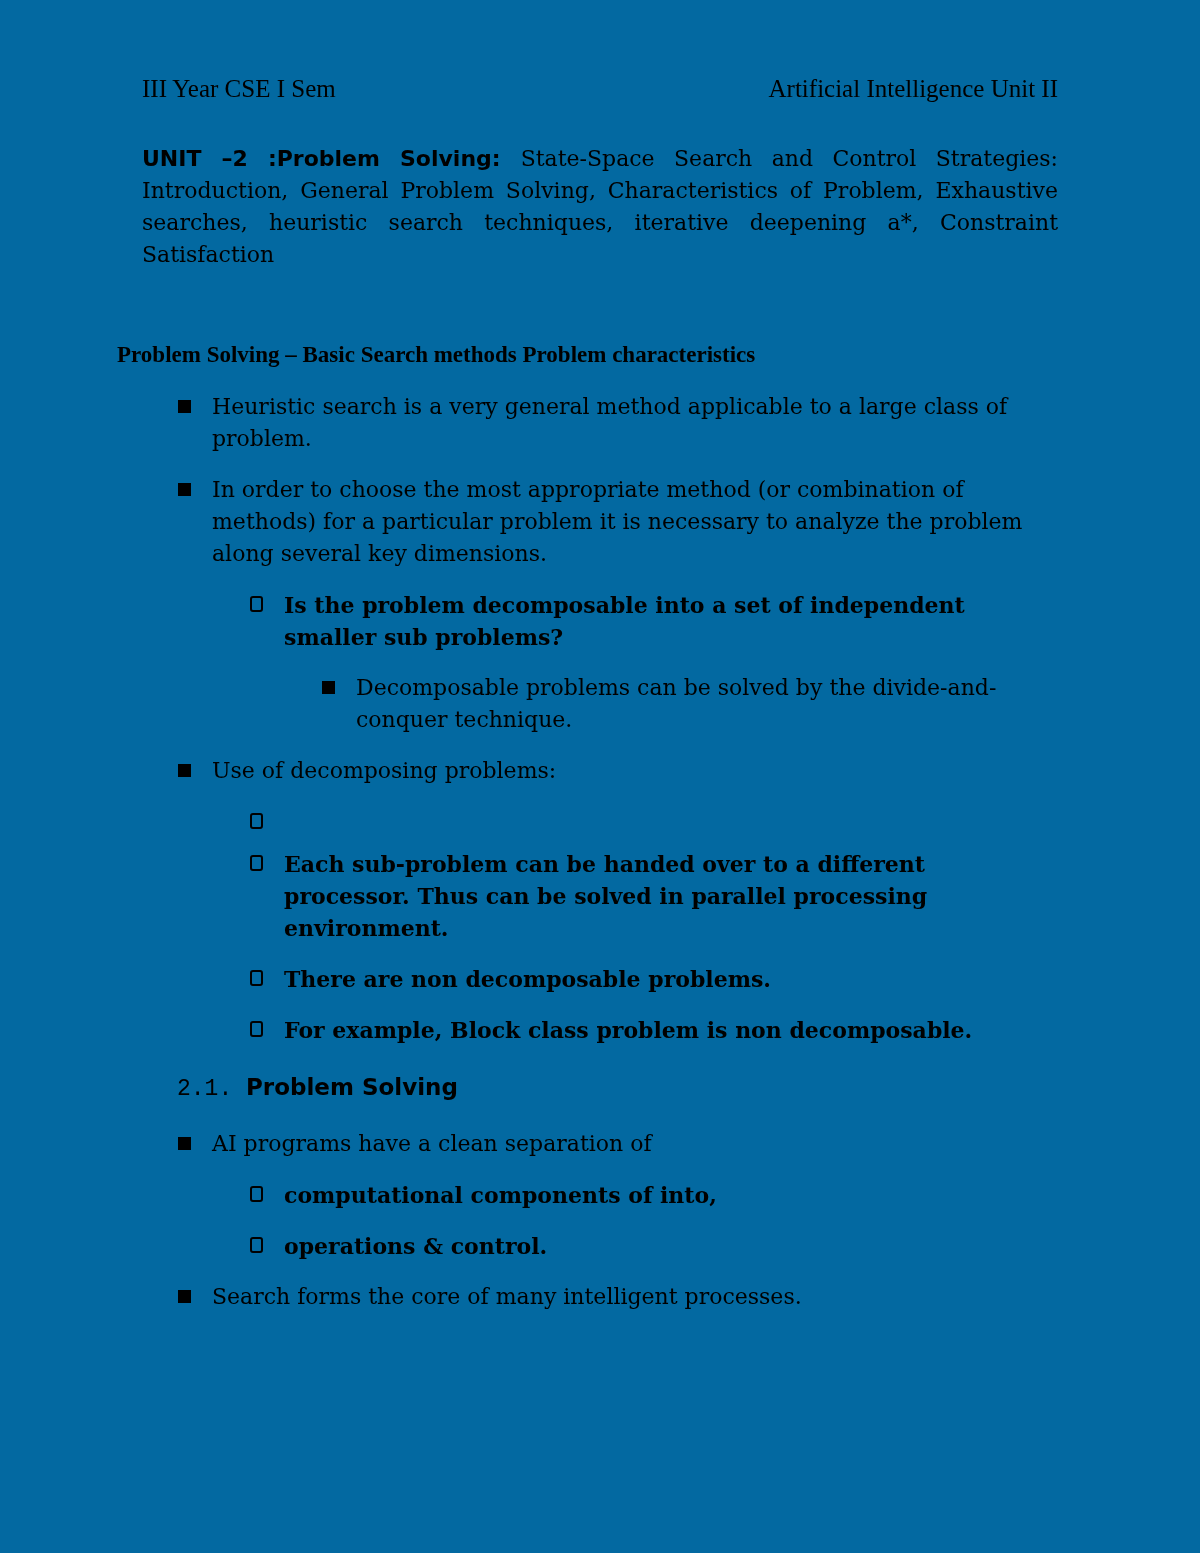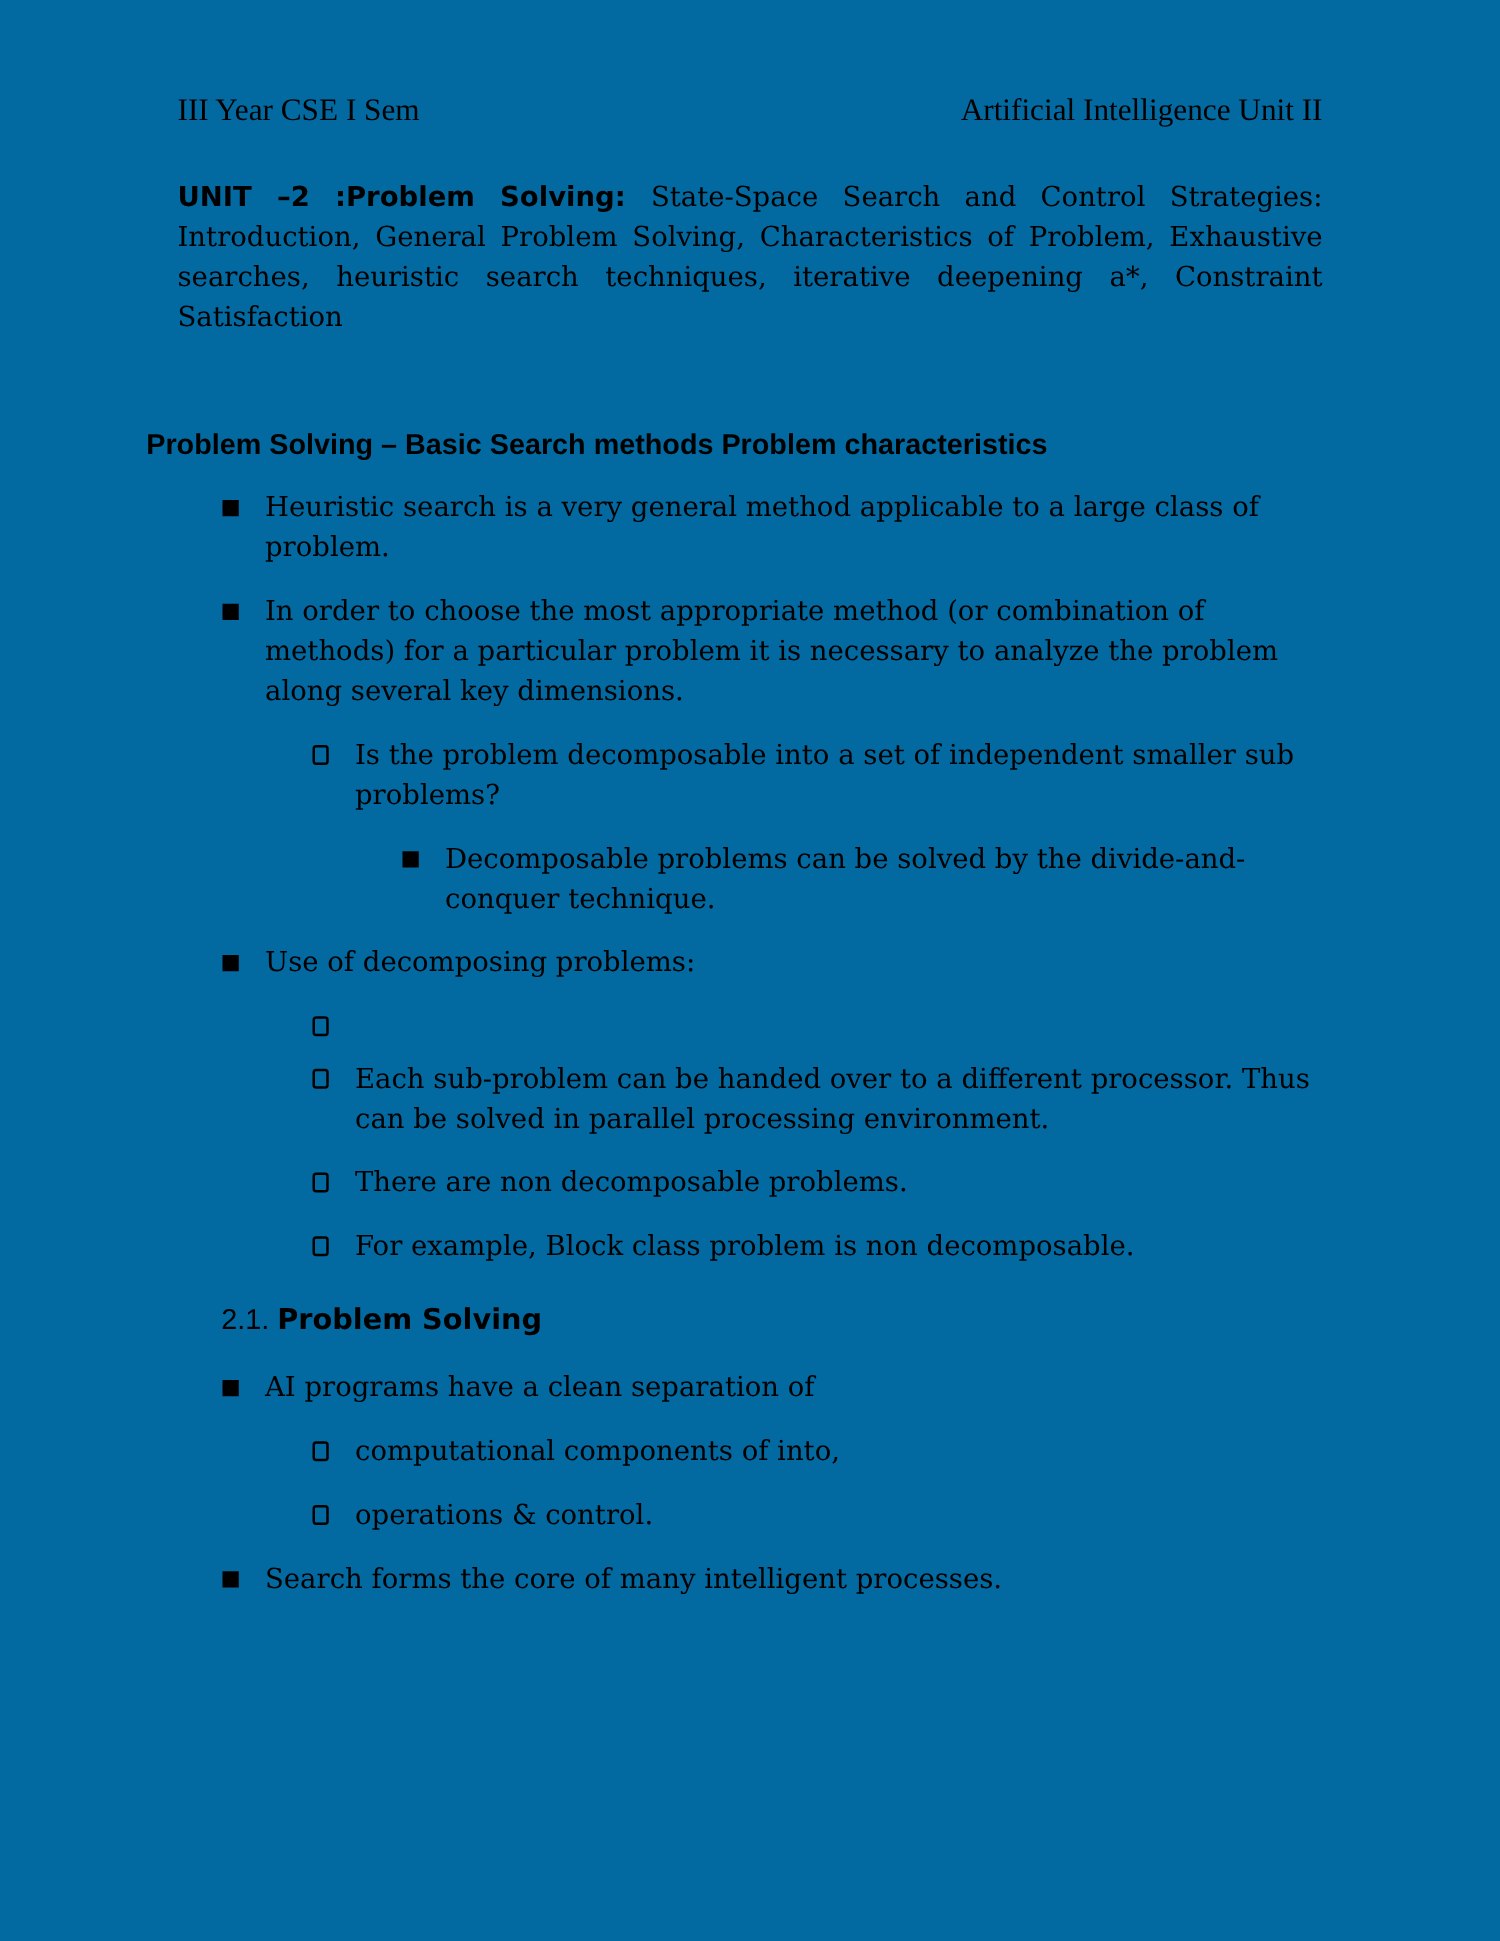--- a/index.html
+++ b/index.html
@@ -32,38 +32,38 @@
     line-height: 32px;
     text-align: justify;
   }
   .intro .bold-lead {
     font-family: "DejaVu Sans", sans-serif;
     font-weight: bold;
     font-size: 22px;
   }
   .section-heading {
     margin: 70px 0 0 -25px;
-    font-family: Liberation Sans, sans-serif;
+    font-family: Liberation Serif, serif;
     font-weight: bold;
     font-size: 23px;
     line-height: 28px;
     letter-spacing: 0px;
   }
   .list {
     margin-top: 22px;
     font-size: 22px;
     line-height: 32px;
   }
   .item {
     display: flex;
     align-items: flex-start;
     margin-bottom: 19px;
   }
   .item.level1 { padding-left: 36px; }
-  .item.level2 { padding-left: 108px; }
+  .item.level2 { padding-left: 108px; font-weight: bold; }
   .item.level3 { padding-left: 180px; }
   .bullet {
     flex: 0 0 auto;
     display: inline-block;
   }
   .bullet.filled {
     width: 13px;
     height: 13px;
     background: #000000;
     margin-top: 9px;
@@ -83,21 +83,21 @@
     flex: 1 1 auto;
   }
   .item.level3 .item-text { max-width: 660px; }
   .subheading {
     padding-left: 35px;
     margin: 26px 0 24px 0;
     font-size: 23px;
     line-height: 30px;
   }
   .subheading .subnum {
-    font-family: Liberation Sans, sans-serif;
+    font-family: Liberation Mono, monospace;
     font-weight: normal;
   }
   .subheading .subtitle {
     font-family: "DejaVu Sans", sans-serif;
     font-weight: bold;
   }
 </style>
 </head>
 <body>
 

